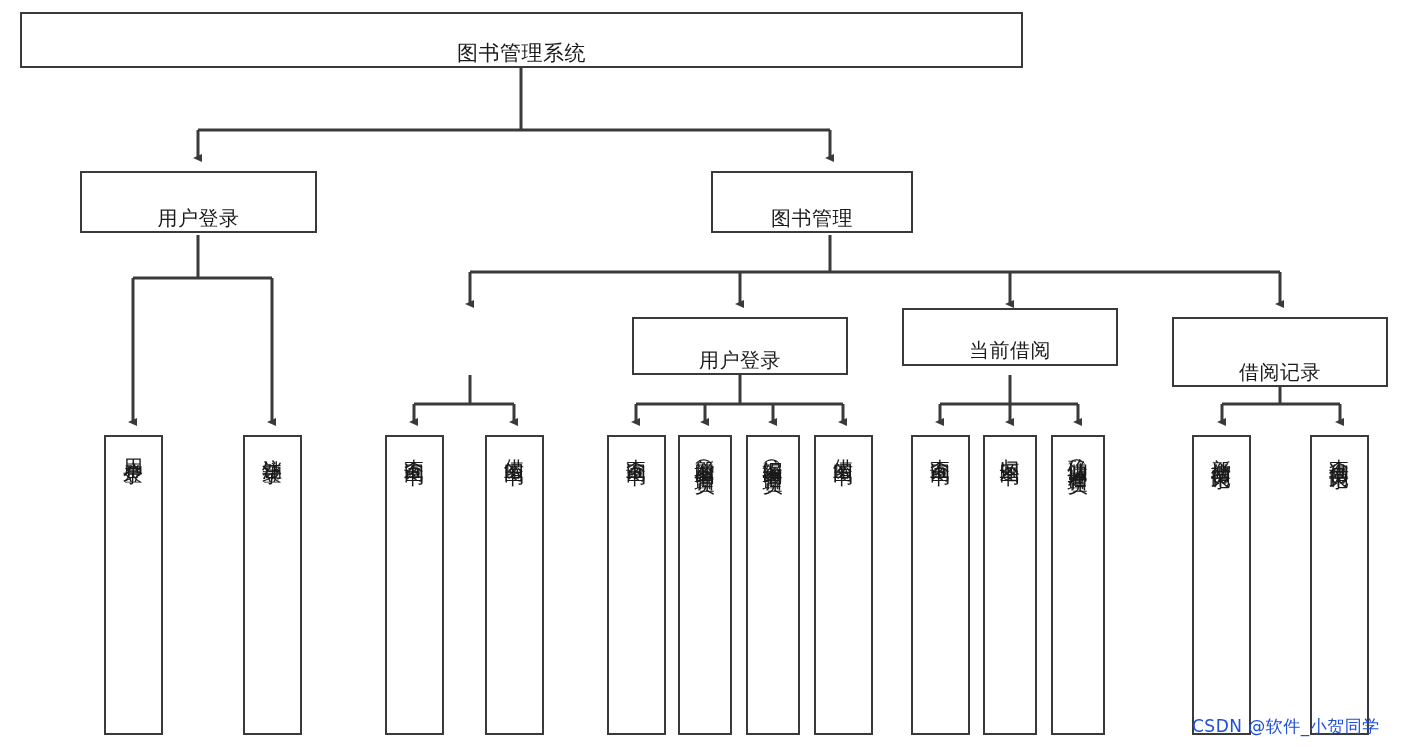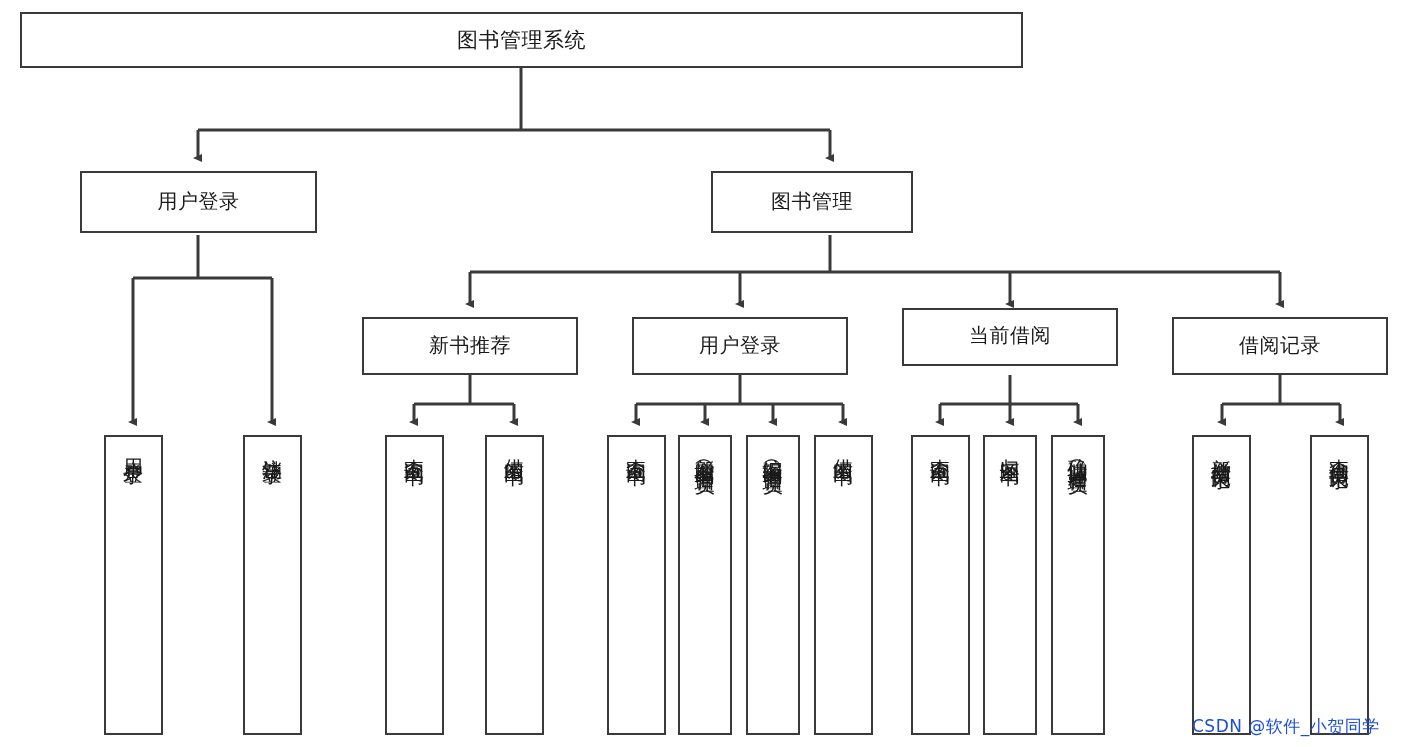--- a/index.html
+++ b/index.html
@@ -23,21 +23,21 @@
     left: 0;
     top: 0;
     width: 1405px;
     height: 747px;
   }
   .node {
     position: absolute;
     background: #ffffff;
     border: 2.5px solid #3a3a3a;
     display: flex;
-    align-items: center;
+    align-items: flex-end;
     justify-content: center;
     z-index: 2;
   }
   .node-label {
     color: #1a1a1a;
     line-height: 1.18;
     letter-spacing: 0.5px;
     white-space: pre;
     text-align: center;
   }
@@ -123,30 +123,27 @@
     <span class="node-label">图书管理系统</span>
   </div>
 
   <div class="node lvl2" style="left:80px; top:171px; width:237px; height:62px;">
     <span class="node-label">用户登录</span>
   </div>
   <div class="node lvl2" style="left:711px; top:171px; width:202px; height:62px;">
     <span class="node-label">图书管理</span>
   </div>
 
-  <div class="node lvl3" style="left:362px; top:317px; width:216px; height:58px;">
-    <span class="node-label">新书推荐</span>
-  </div>
   <div class="node lvl3" style="left:632px; top:317px; width:216px; height:58px;">
     <span class="node-label">用户登录</span>
   </div>
   <div class="node lvl3" style="left:902px; top:308px; width:216px; height:58px;font-family:Liberation Mono, monospace;">
     <span class="node-label">当前借阅</span>
   </div>
-  <div class="node lvl3" style="left:1172px; top:317px; width:216px; height:58px;">
+  <div class="node lvl3" style="left:1172px; top:317px; width:216px; height:70px;">
     <span class="node-label">借阅记录</span>
   </div>
 
   <div class="node leaf" style="left:104px; top:435px; width:59px; height:300px;">
     <span class="node-label">用户登录</span>
   </div>
   <div class="node leaf" style="left:243px; top:435px; width:59px; height:300px;">
     <span class="node-label">注销登录</span>
   </div>
 

